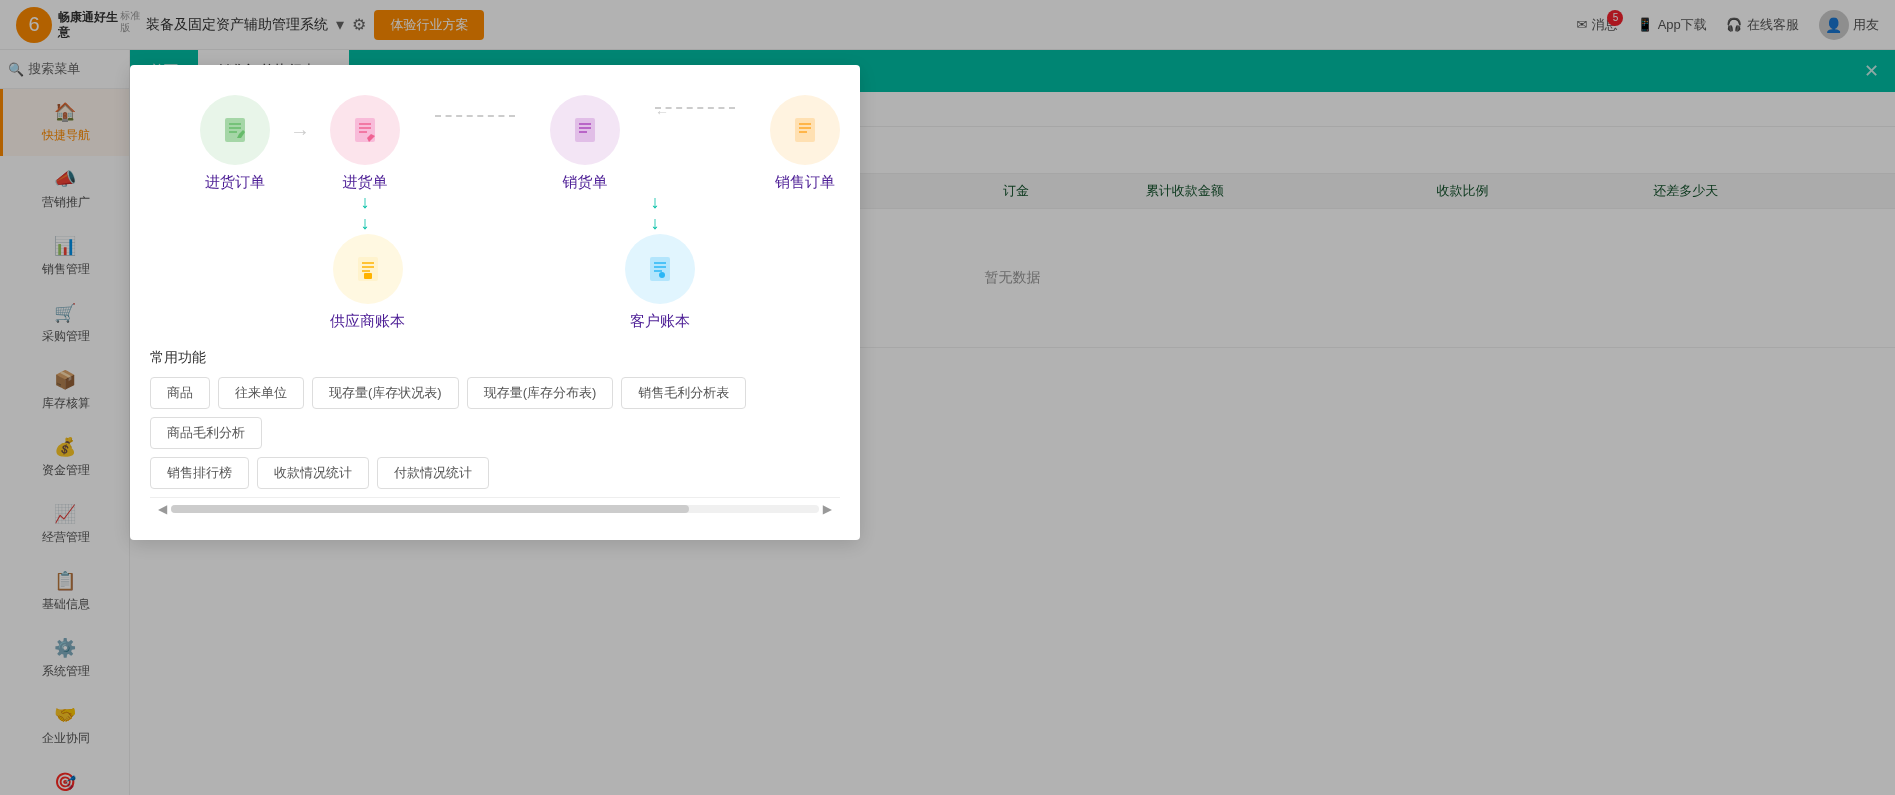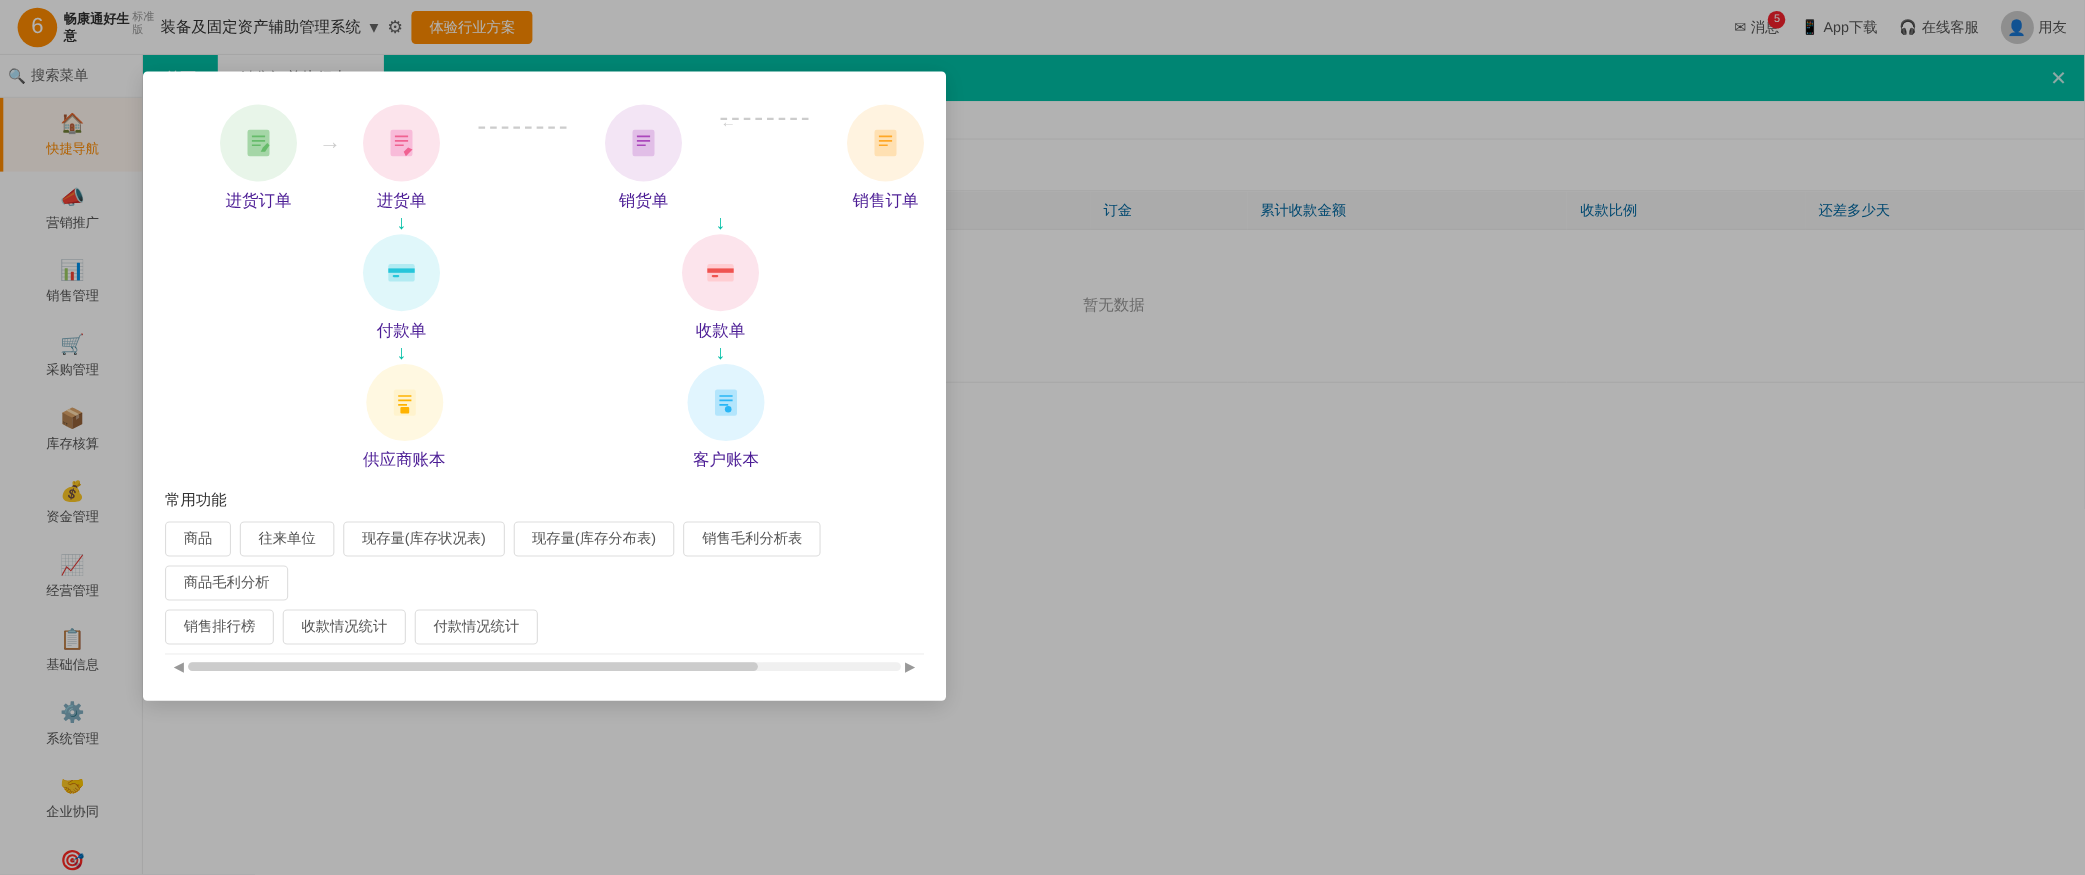--- a/index.html
+++ b/index.html
@@ -50,21 +50,21 @@
     .filter-bar { background: #fff; padding: 8px 16px; display: flex; align-items: center; gap: 8px; border-bottom: 1px solid #eee; flex-shrink: 0; flex-wrap: wrap; }
     .filter-input { border: 1px solid #ddd; border-radius: 4px; padding: 4px 8px; height: 30px; font-size: 13px; color: #333; width: 150px; }
     .filter-select { border: 1px solid #ddd; border-radius: 4px; padding: 4px 8px; height: 30px; font-size: 13px; color: #333; width: 120px; }
     .search-btn { background: #ff8c00; color: white; border: none; padding: 5px 16px; border-radius: 4px; cursor: pointer; height: 30px; font-size: 13px; }
     .set-btn { background: #fff; color: #666; border: 1px solid #ddd; padding: 5px 10px; border-radius: 4px; cursor: pointer; height: 30px; font-size: 13px; }
     .more-cond { color: #00bfa5; cursor: pointer; font-size: 13px; }
 
     
     .table-area { flex: 1; background: #fff; overflow: auto; }
     table { width: 100%; border-collapse: collapse; font-size: 13px; }
-    th { background: #f5f5f5; padding: 8px 12px; text-align: left; border-bottom: 1px solid #eee; color: #0369a1; font-weight: normal; white-space: nowrap; }
+    th { background: #f5f5f5; padding: 8px 12px; text-align: left; border-bottom: 1px solid #eee; color: #14532d; font-weight: normal; white-space: nowrap; }
     td { padding: 8px 12px; border-bottom: 1px solid #f0f0f0; color: #333; }
     .empty-tip { text-align: center; padding: 60px; color: #999; font-size: 14px; }
 
     
     .modal-overlay { position: fixed; top: 0; left: 0; width: 100%; height: 100%; background: rgba(0,0,0,0.3); z-index: 100; display: flex; align-items: flex-start; justify-content: flex-start; }
     .modal { background: #fff; width: 730px; margin: 65px 0 0 130px; border-radius: 4px; box-shadow: 0 4px 20px rgba(0,0,0,0.15); overflow: hidden; }
     .modal-body { padding: 20px; }
     .flow-node { display: flex; flex-direction: column; align-items: center; gap: 8px; margin: 0 30px; }
     .flow-circle { width: 70px; height: 70px; border-radius: 50%; display: flex; align-items: center; justify-content: center; font-size: 28px; }
     .flow-circle.green { background: #e8f5e9; color: #66bb6a; }
@@ -326,49 +326,20 @@
           <div style="width:70px; display:flex; justify-content:center; margin: 0 30px;">
             <span style="color:#00bfa5; font-size:18px;">↓</span>
           </div>
           <div style="width:80px; visibility:hidden;"></div>
           <div style="width:80px; visibility:hidden;"></div>
           <div style="width:70px; display:flex; justify-content:center; margin: 0 30px;">
             <span style="color:#00bfa5; font-size:18px;">↓</span>
           </div>
         </div>
 
-        <div style="display:flex; align-items:center;">
-
-          <div style="width:70px; margin:0 30px; visibility:hidden;"></div>
-
-          <div class="flow-node">
-            <div class="flow-circle teal">
-              <svg width="32" height="32" viewBox="0 0 32 32" fill="none">
-                  <rect x="4" y="8" width="24" height="16" rx="2" fill="#b2ebf2"></rect>
-                  <rect x="4" y="12" width="24" height="4" fill="#26c6da"></rect>
-                  <rect x="8" y="18" width="6" height="2" rx="1" fill="#26c6da"></rect>
-                </svg>
-            </div>
-            <span class="flow-label">付款单</span>
-          </div>
-
-          <div style="width:80px; visibility:hidden;"></div>
-          <div style="width:80px; visibility:hidden;"></div>
-
-          <div class="flow-node">
-            <div class="flow-circle red">
-              <svg width="32" height="32" viewBox="0 0 32 32" fill="none">
-                  <rect x="4" y="8" width="24" height="16" rx="2" fill="#ffcdd2"></rect>
-                  <rect x="4" y="12" width="24" height="4" fill="#ef5350"></rect>
-                  <rect x="8" y="18" width="6" height="2" rx="1" fill="#ef5350"></rect>
-                </svg>
-            </div>
-            <span class="flow-label">收款单</span>
-          </div>
-        </div>
 
         <div style="display:flex; justify-content:flex-start;">
           <div style="width:70px; margin:0 30px; visibility:hidden;"></div>
           <div style="width:70px; display:flex; justify-content:center; margin: 0 30px;">
             <span style="color:#00bfa5; font-size:18px;">↓</span>
           </div>
           <div style="width:80px; visibility:hidden;"></div>
           <div style="width:80px; visibility:hidden;"></div>
           <div style="width:70px; display:flex; justify-content:center; margin: 0 30px;">
             <span style="color:#00bfa5; font-size:18px;">↓</span>

